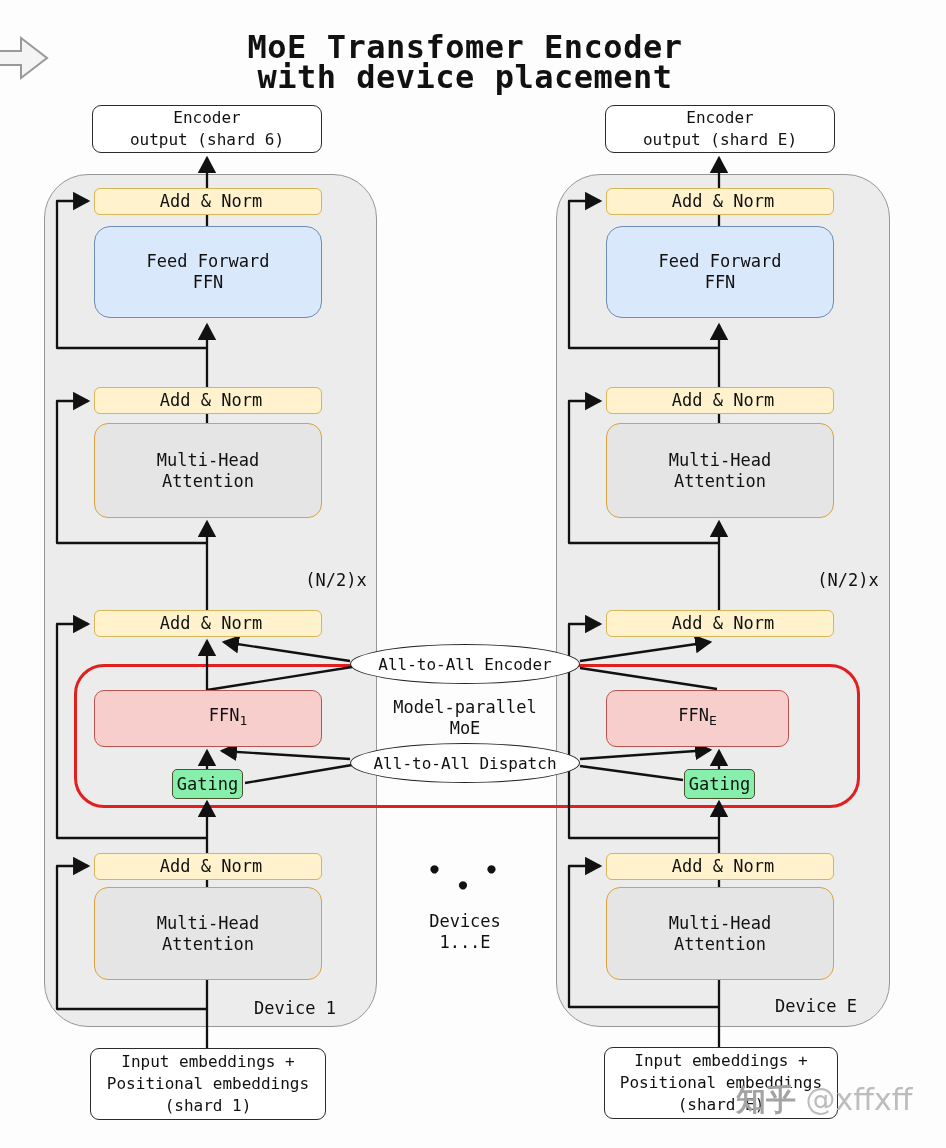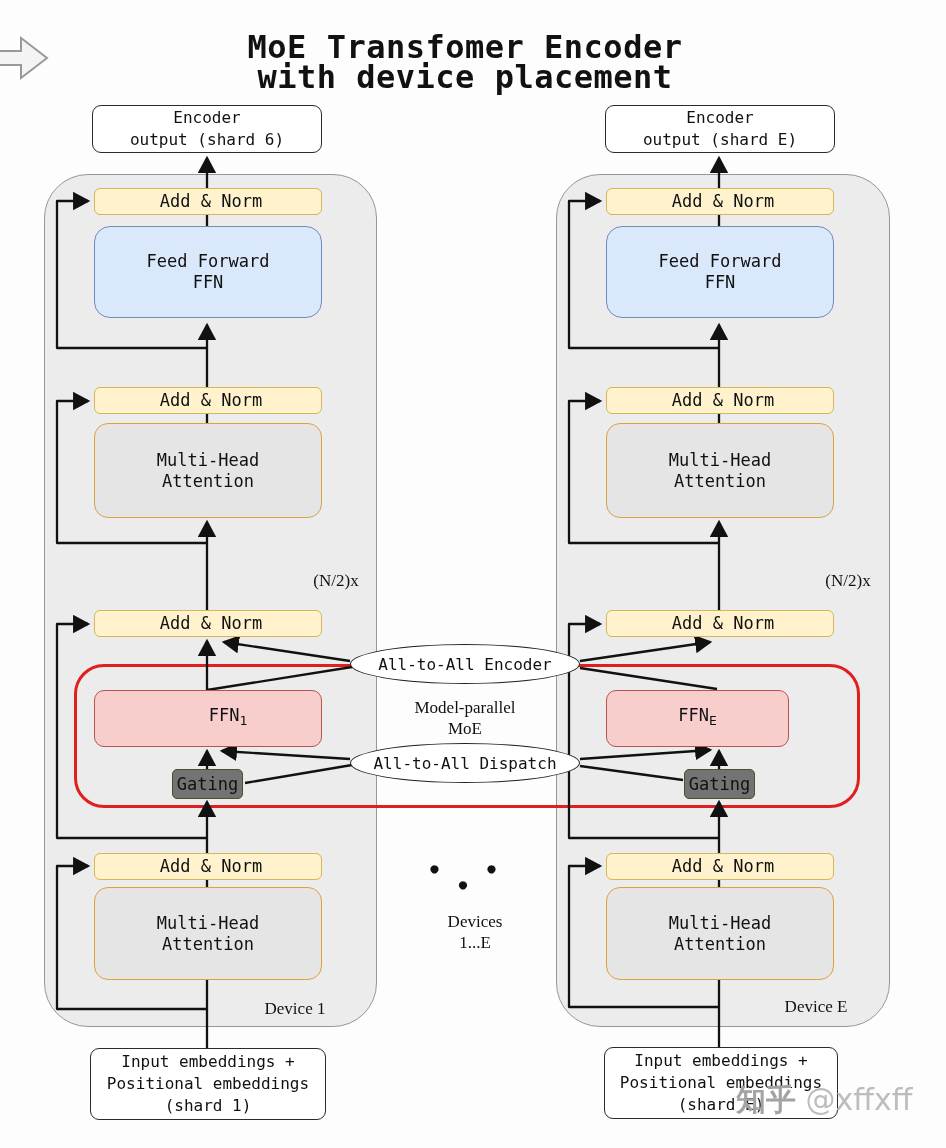--- a/index.html
+++ b/index.html
@@ -9,24 +9,24 @@
   .abs{position:absolute;box-sizing:border-box;}
   .ctr{display:flex;flex-direction:column;align-items:center;justify-content:center;text-align:center;}
   .container{background:#ececec;border:1.4px solid #979797;border-radius:44px;z-index:1;}
   .redrect{border:3.5px solid #e01f1f;border-radius:30px;z-index:2;background:transparent;}
   #wires{position:absolute;left:0;top:0;z-index:3;}
   .box{z-index:4;font-size:17px;line-height:21px;}
   .addnorm{background:#fff2cc;border:1.5px solid #d6b656;border-radius:6px;padding-left:6px;}
   .blue{background:#dae8fc;border:1.5px solid #6c8ebf;border-radius:16px;}
   .orange{background:#e5e5e5;border:1.5px solid #d9a23f;border-radius:14px;}
   .pink{background:#f8cecc;border:1.5px solid #b85450;border-radius:10px;}
-  .green{background:#737373;border:1.6px solid #4a512d;border-radius:5px;}
+  .green{background:#86efac;border:1.6px solid #4a512d;border-radius:5px;}
   .whitebox{background:#ffffff;border:1.5px solid #2b2b2b;border-radius:9px;font-size:16px;line-height:22px;z-index:4;}
   .ellipse{background:#ffffff;border:1.4px solid #222;border-radius:50%;font-size:16px;z-index:5;}
-  .plain{font-size:17px;line-height:21px;z-index:4;font-family:Liberation Serif, serif;}
+  .plain{font-size:17px;line-height:21px;z-index:4;}
   .title{font-size:32px;font-weight:bold;line-height:30px;letter-spacing:.5px;z-index:4;}
   .dots{font-size:14px;letter-spacing:20px;z-index:4;}
   .watermark{z-index:9;font-size:30px;color:#bdbdbd;white-space:nowrap;
              font-family:"DejaVu Sans","Liberation Sans",sans-serif;}
   .watermark .zh{color:#a3a3a3;font-weight:bold;}
   sub{font-size:13px;}
 </style>
 </head>
 <body>
 
@@ -194,21 +194,21 @@
   <div class="abs ctr ellipse" style="left:350px;top:743px;width:230px;height:40px;">
     <span>All-to-All Dispatch</span>
   </div>
   <div class="abs ctr plain" style="left:385px;top:697px;width:160px;">
     <span>Model-parallel</span>
     <span>MoE</span>
   </div>
   <div class="abs ctr dots" style="left:408px;top:860px;width:130px;">
     <span>● ● ●</span>
   </div>
-  <div class="abs ctr plain" style="left:413px;top:911px;width:124px;">
+  <div class="abs ctr plain" style="left:403px;top:911px;width:124px;">
     <span>Devices</span>
     <span>1...E</span>
   </div>
 
   <div class="abs watermark" style="left:736px;top:1080px;">
     <span class="zh">知乎</span>
     <span>@xffxff</span>
   </div>
 
 </div>

